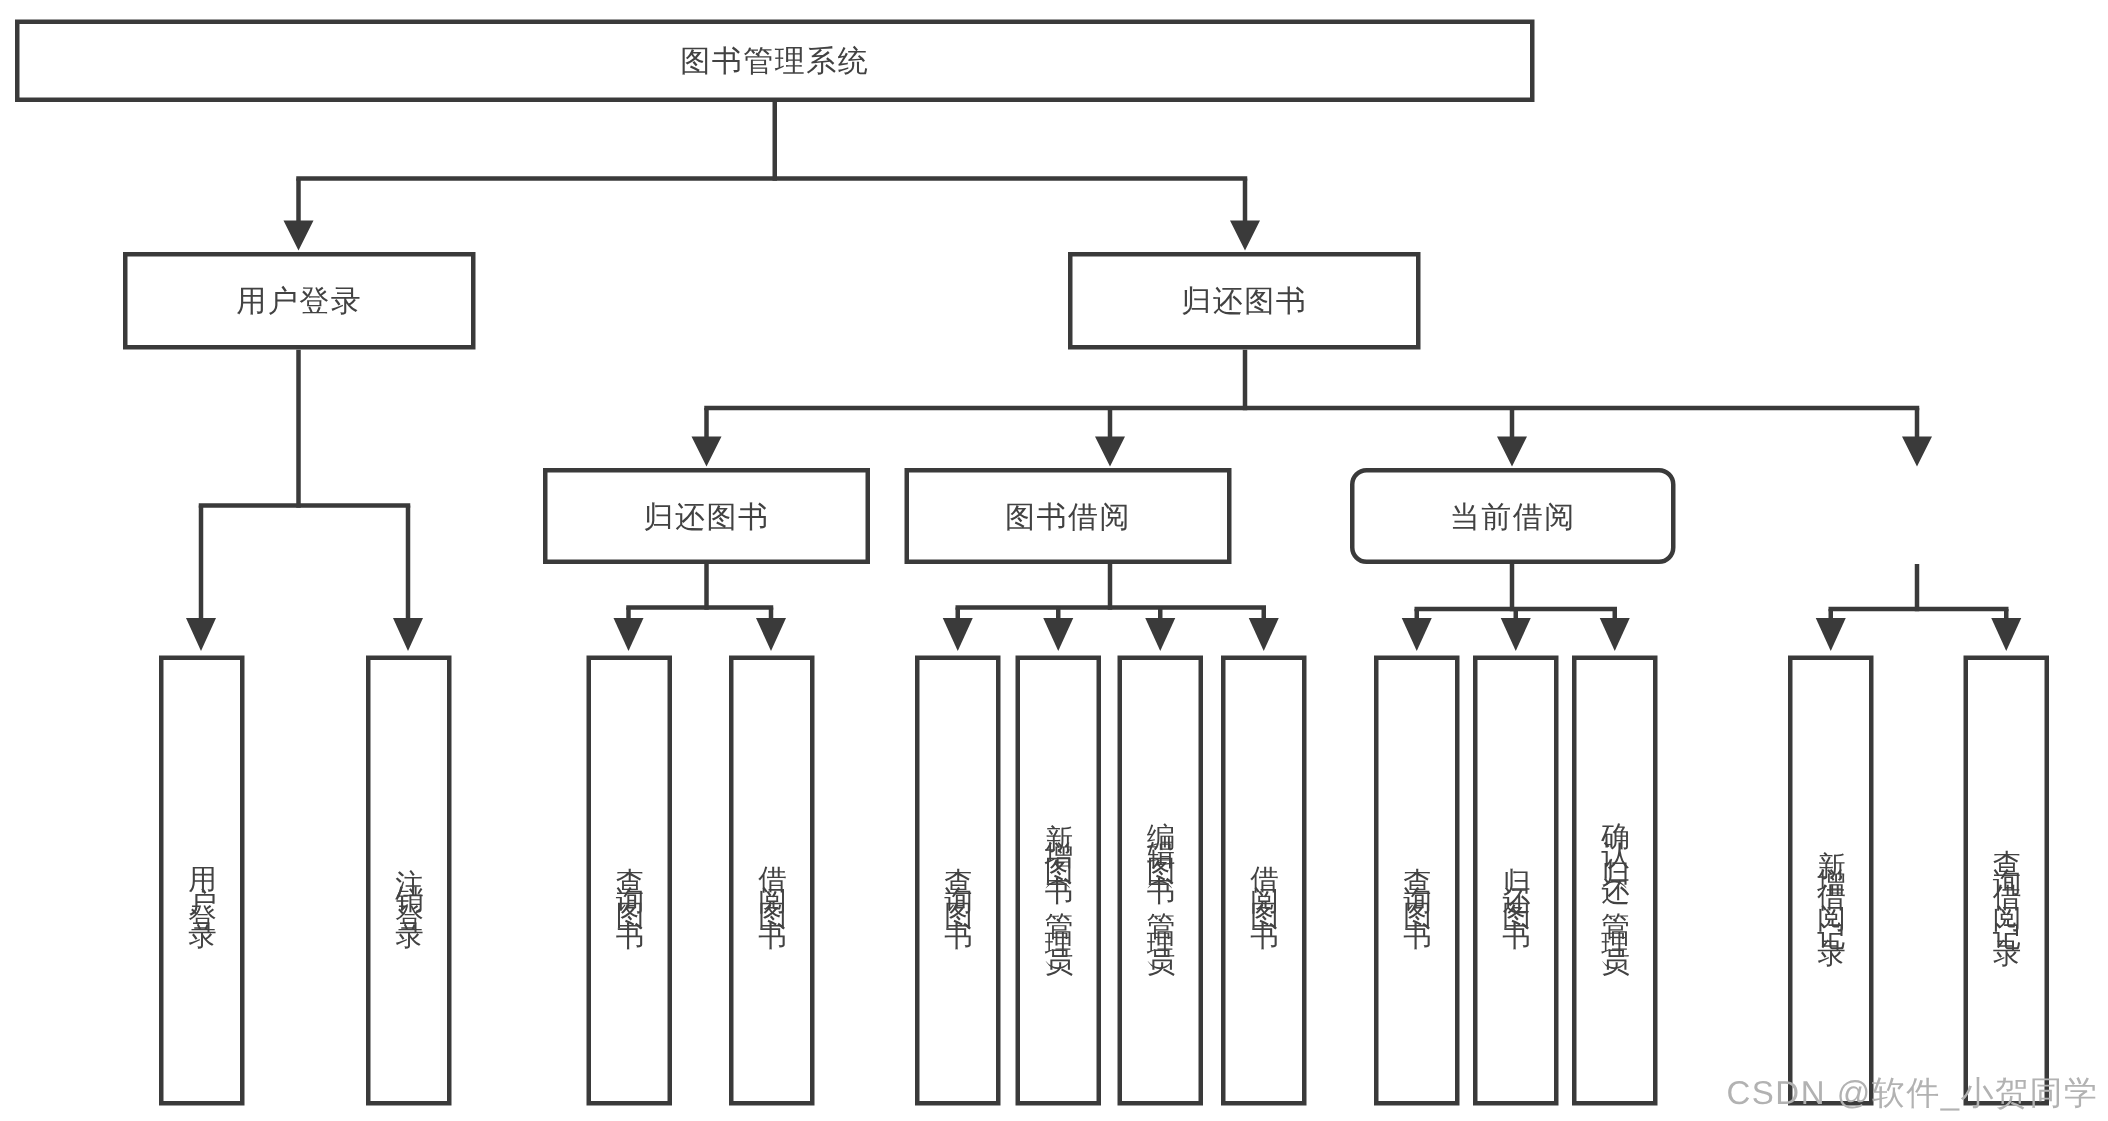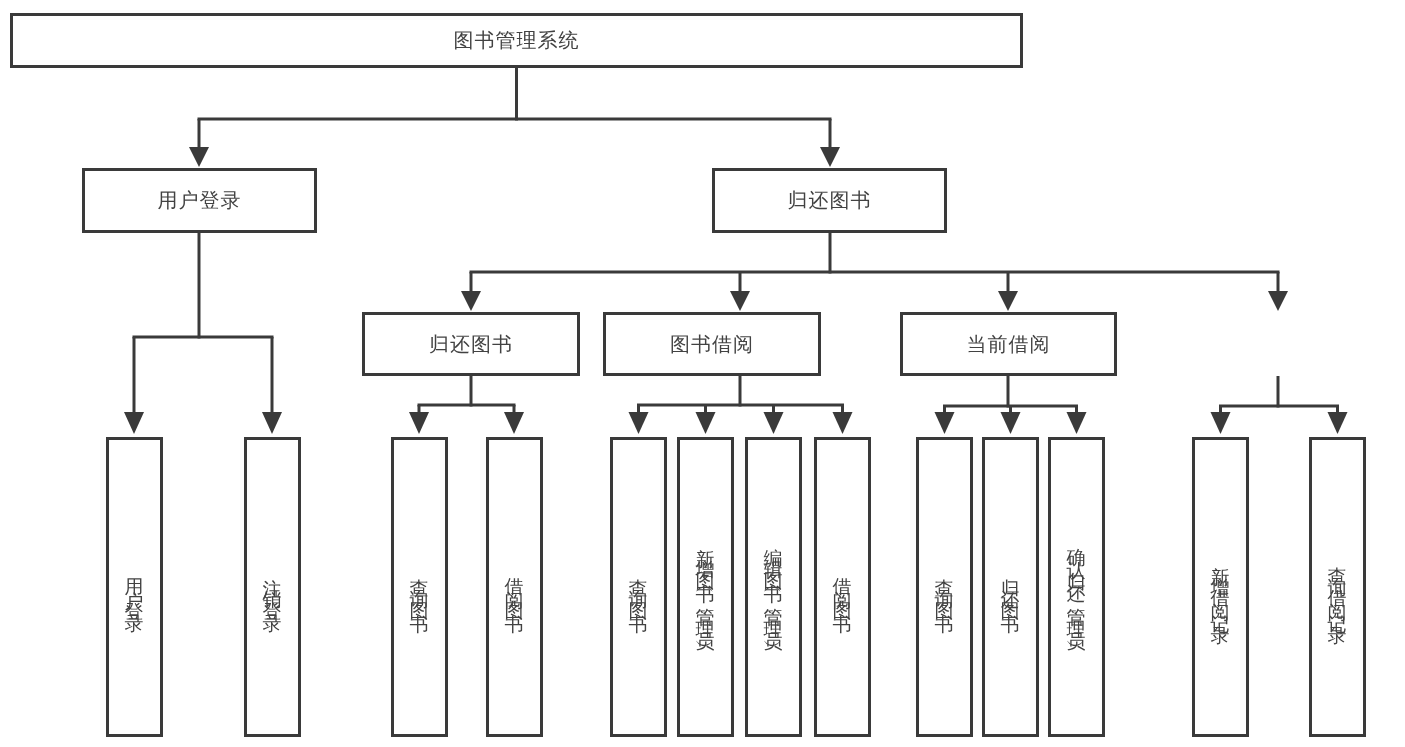--- a/index.html
+++ b/index.html
@@ -139,34 +139,35 @@
     </g>
   </svg>
 
   <div class="node h-node" style="left:10px; top:13px; width:1013px; height:55px;">图书管理系统</div>
 
   <div class="node h-node" style="left:82px; top:168px; width:235px; height:65px;">用户登录</div>
   <div class="node h-node" style="left:712px; top:168px; width:235px; height:65px;">归还图书</div>
 
   <div class="node h-node" style="left:362px; top:312px; width:218px; height:64px;">归还图书</div>
   <div class="node h-node" style="left:603px; top:312px; width:218px; height:64px;">图书借阅</div>
-  <div class="node h-node" style="left:900px; top:312px; width:217px; height:64px;">当前借阅</div>
+  <div class="node h-node" style="left:900px; top:312px; width:217px; height:64px;border-radius:11px;">当前借阅</div>
 
   <div class="node v-node" style="left:106px;">用户登录</div>
   <div class="node v-node" style="left:244px;">注销登录</div>
 
   <div class="node v-node" style="left:391px;">查询图书</div>
   <div class="node v-node" style="left:486px;">借阅图书</div>
 
   <div class="node v-node" style="left:610px;">查询图书</div>
   <div class="node v-node" style="left:677px;">新增图书（管理员）</div>
   <div class="node v-node" style="left:745px;">编辑图书（管理员）</div>
   <div class="node v-node" style="left:814px;">借阅图书</div>
 
   <div class="node v-node" style="left:916px;">查询图书</div>
   <div class="node v-node" style="left:982px;">归还图书</div>
   <div class="node v-node" style="left:1048px;">确认归还（管理员）</div>
 
   <div class="node v-node" style="left:1192px;">新增借阅记录</div>
   <div class="node v-node" style="left:1309px;">查询借阅记录</div>
 
+  <div class="watermark">CSDN @软件_小贺同学</div>
 
 </div>
 
 </body></html>

